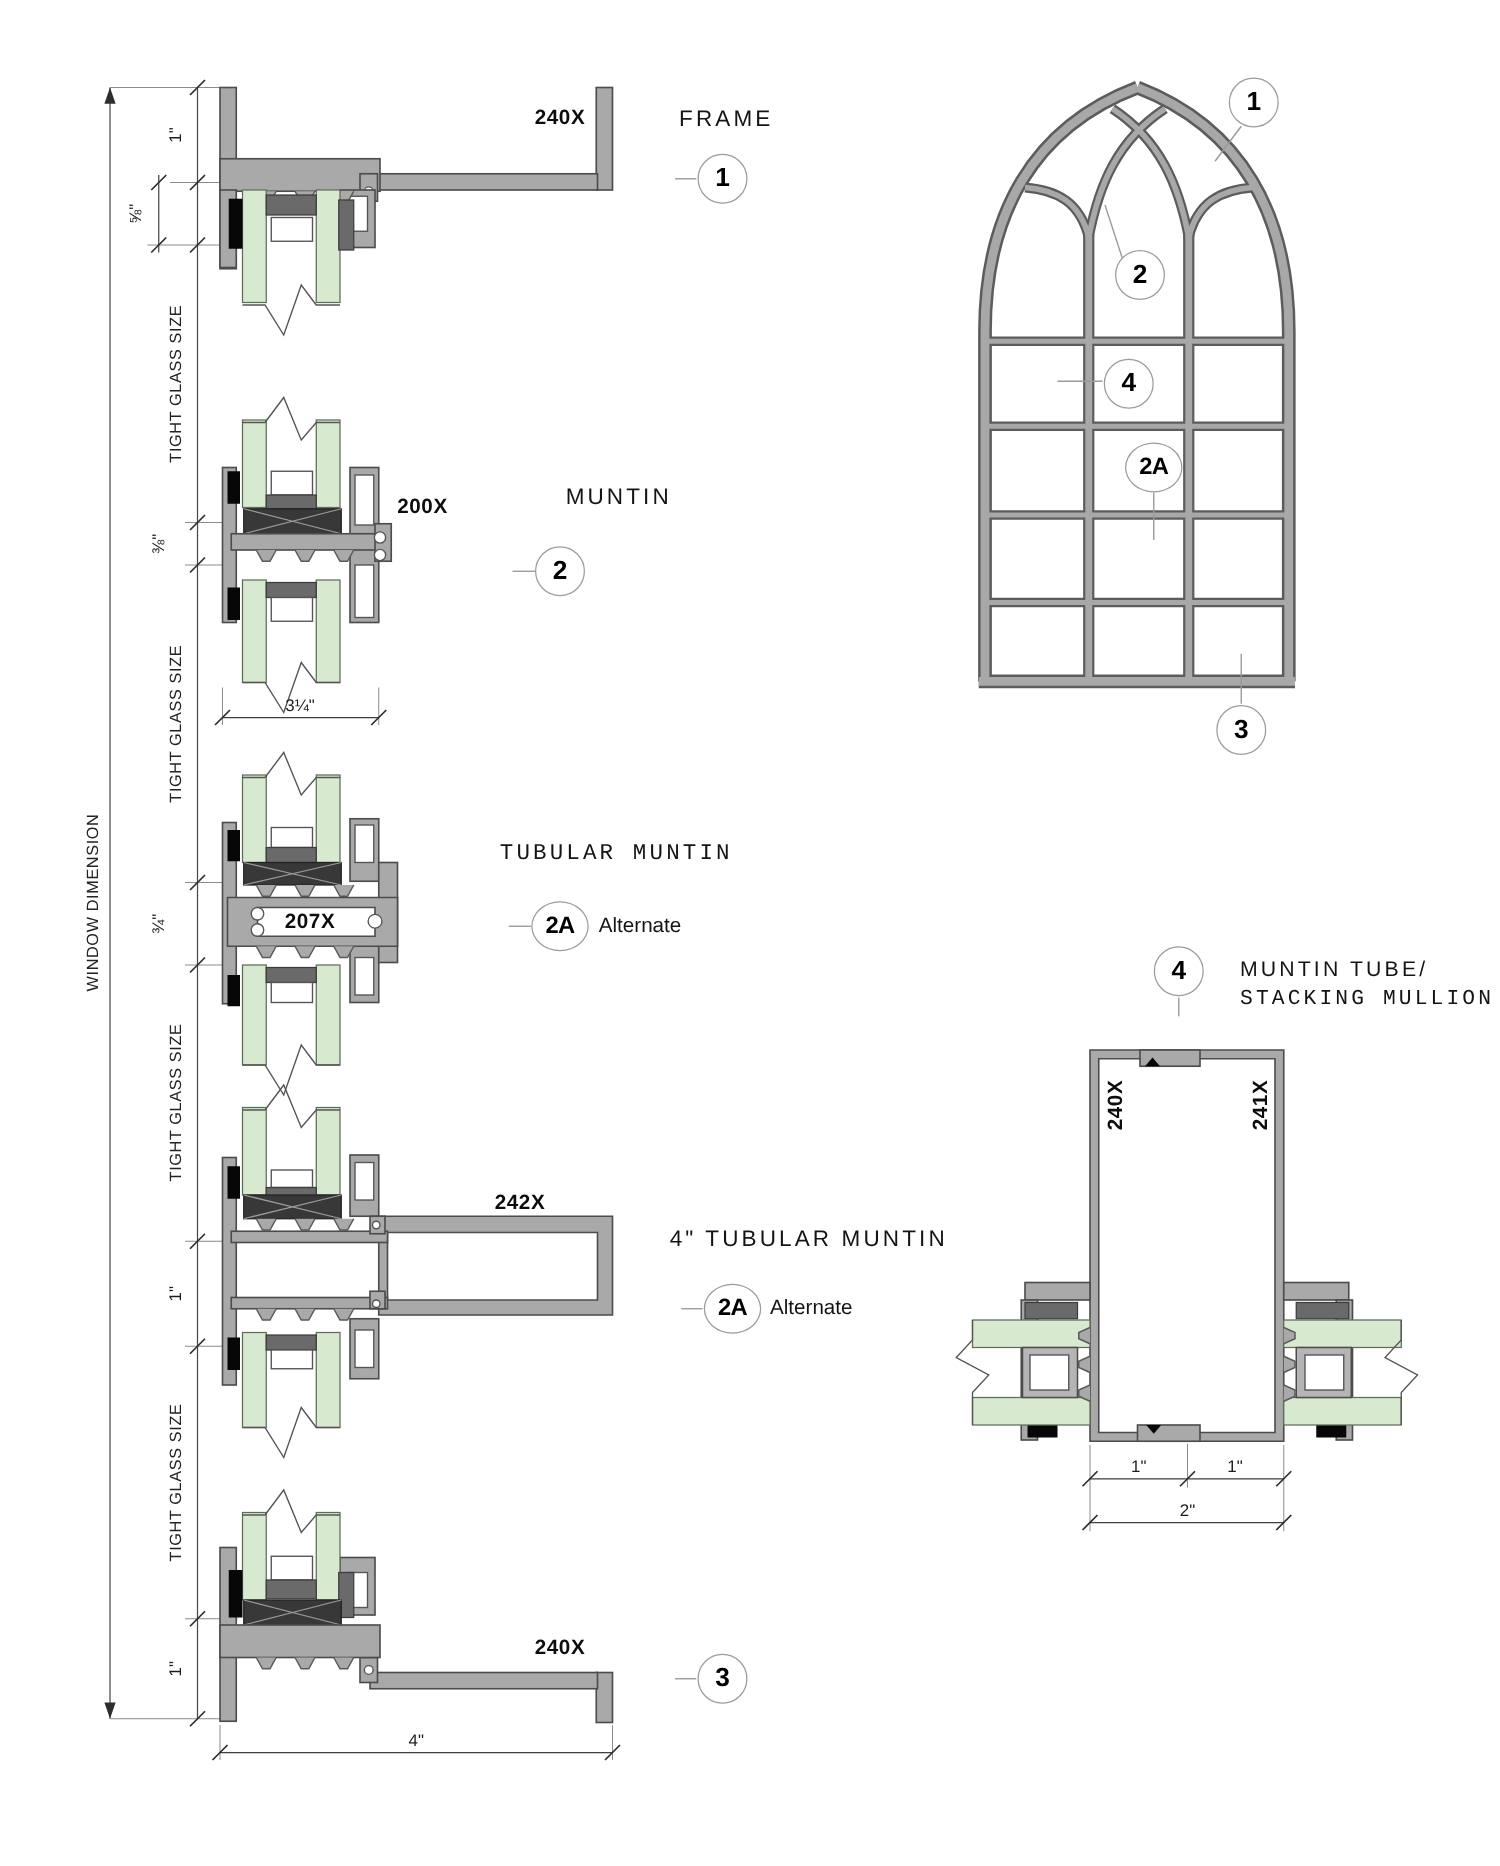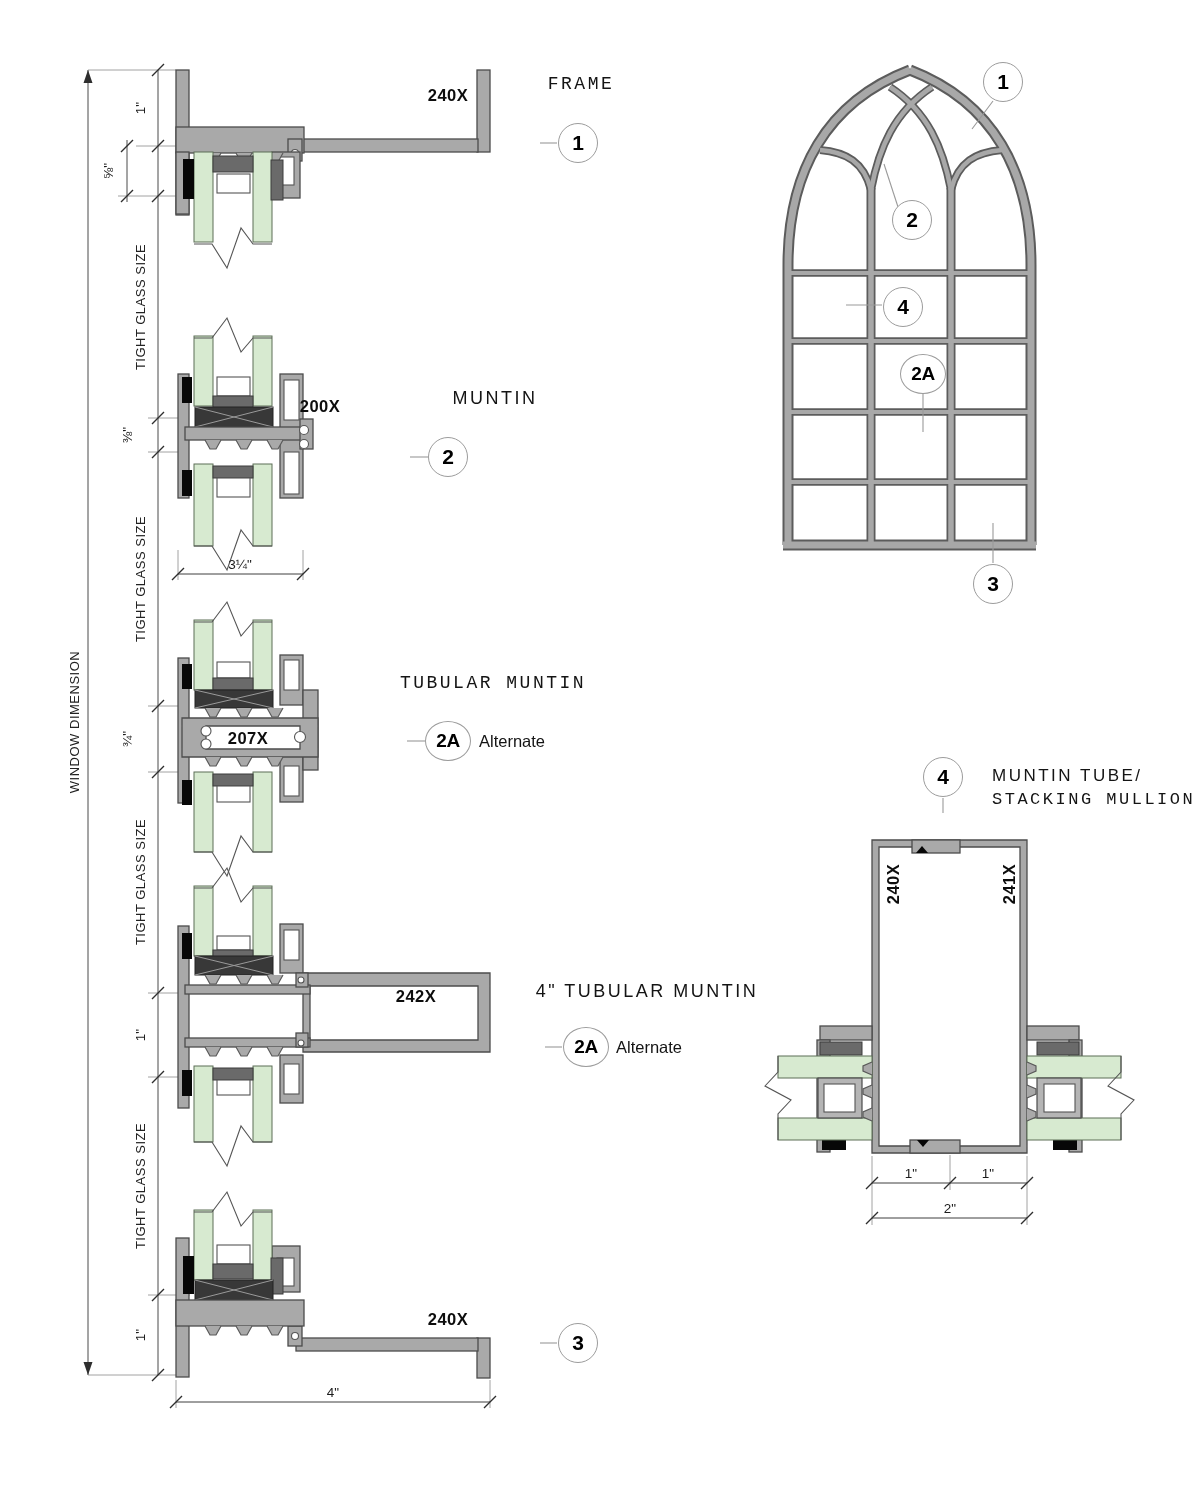--- a/index.html
+++ b/index.html
@@ -285,40 +285,40 @@
 <div class="t rot chainlab" style="left:140px;top:307px;">TIGHT GLASS SIZE</div>
 <div class="t rot dim" style="left:127px;top:435px;">⅜"</div>
 <div class="t rot chainlab" style="left:140px;top:579px;">TIGHT GLASS SIZE</div>
 <div class="t rot dim" style="left:127px;top:739px;">¾"</div>
 <div class="t rot chainlab" style="left:140px;top:882px;">TIGHT GLASS SIZE</div>
 <div class="t rot dim" style="left:140px;top:1035px;">1"</div>
 <div class="t rot chainlab" style="left:140px;top:1186px;">TIGHT GLASS SIZE</div>
 <div class="t rot dim" style="left:140px;top:1335px;">1"</div>
 
 <div class="t ctr code" style="left:448px;top:95px;">240X</div>
-<div class="t ctr seclabel" style="left:581px;top:84px;font-family:Liberation Mono, monospace;">FRAME</div>
+<div class="t ctr seclabel" style="left:581px;top:95px;">FRAME</div>
 <div class="callout" style="left:578px;top:143px;">
       <span>1</span>
     </div>
 
-<div class="t ctr code" style="left:320px;top:406px;">200X</div>
+<div class="t ctr code" style="left:338px;top:406px;">200X</div>
 <div class="t ctr seclabel" style="left:450px;top:398px;margin-left:45px;">MUNTIN</div>
 <div class="callout" style="left:448px;top:457px;">
       <span>2</span>
     </div>
 <div class="t ctr dim" style="left:240px;top:564px;">3¼"</div>
 
 <div class="t ctr code" style="left:248px;top:738px;">207X</div>
 <div class="t ctr seclabel" style="left:493px;top:683px;font-family:Liberation Mono, monospace;">TUBULAR MUNTIN</div>
 <div class="callout wide" style="left:448px;top:741px;">
       <span>2A</span>
     </div>
 <div class="t ctr alt" style="left:512px;top:741px;">Alternate</div>
 
-<div class="t ctr code" style="left:416px;top:996px;">242X</div>
+<div class="t ctr code" style="left:416px;top:963px;">242X</div>
 <div class="t ctr seclabel" style="left:647px;top:991px;">4" TUBULAR MUNTIN</div>
 <div class="callout wide" style="left:586px;top:1047px;">
       <span>2A</span>
     </div>
 <div class="t ctr alt" style="left:649px;top:1047px;">Alternate</div>
 
 <div class="t ctr code" style="left:448px;top:1319px;">240X</div>
 <div class="callout" style="left:578px;top:1343px;">
       <span>3</span>
     </div>

